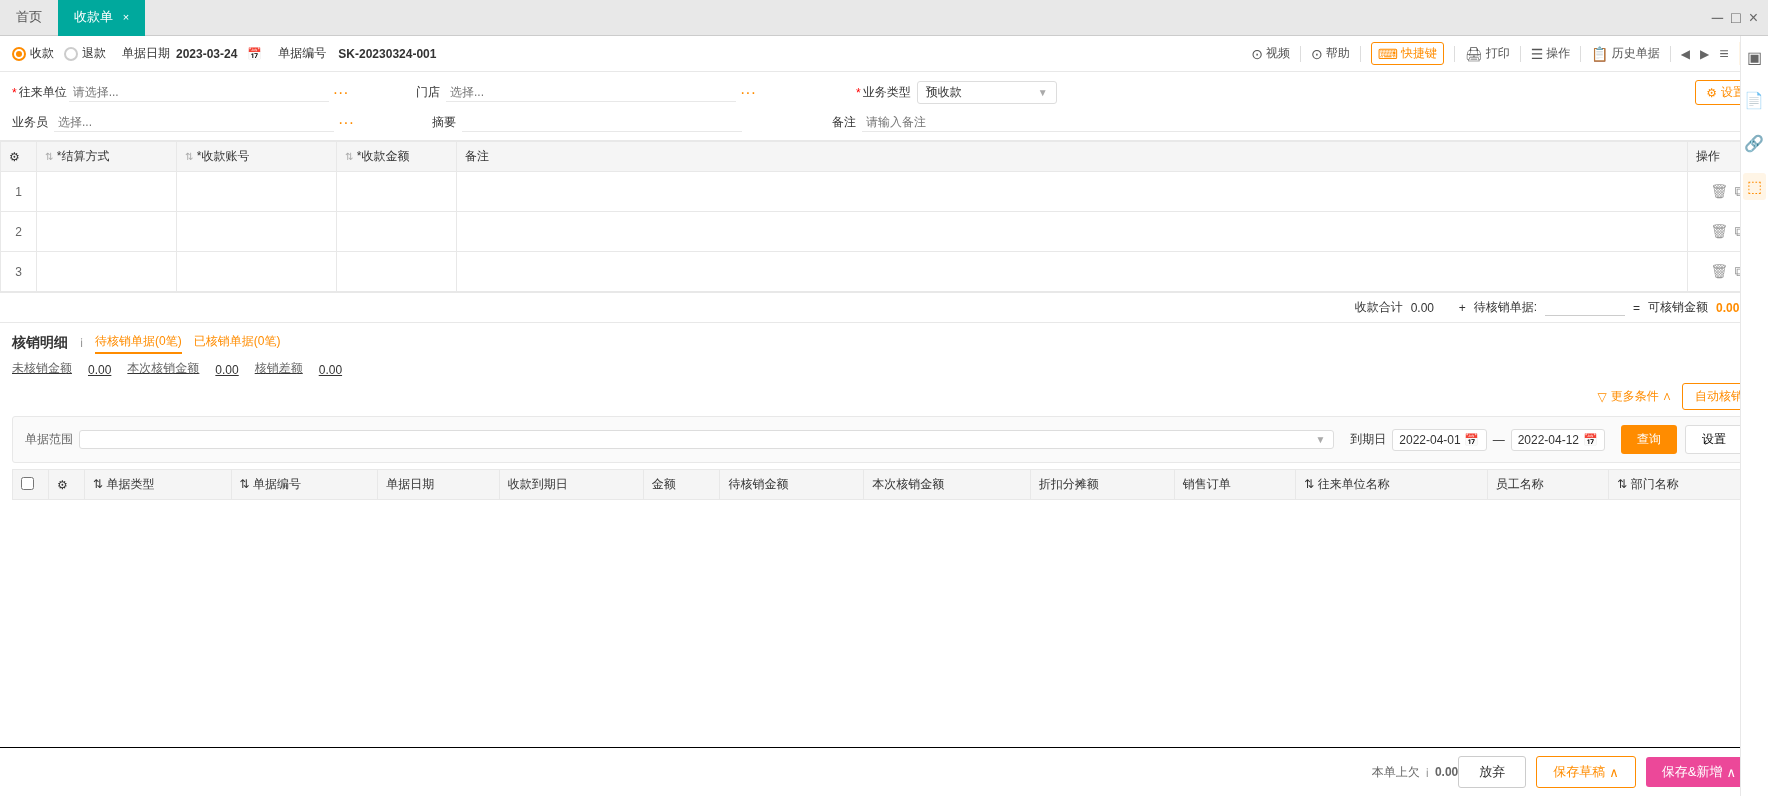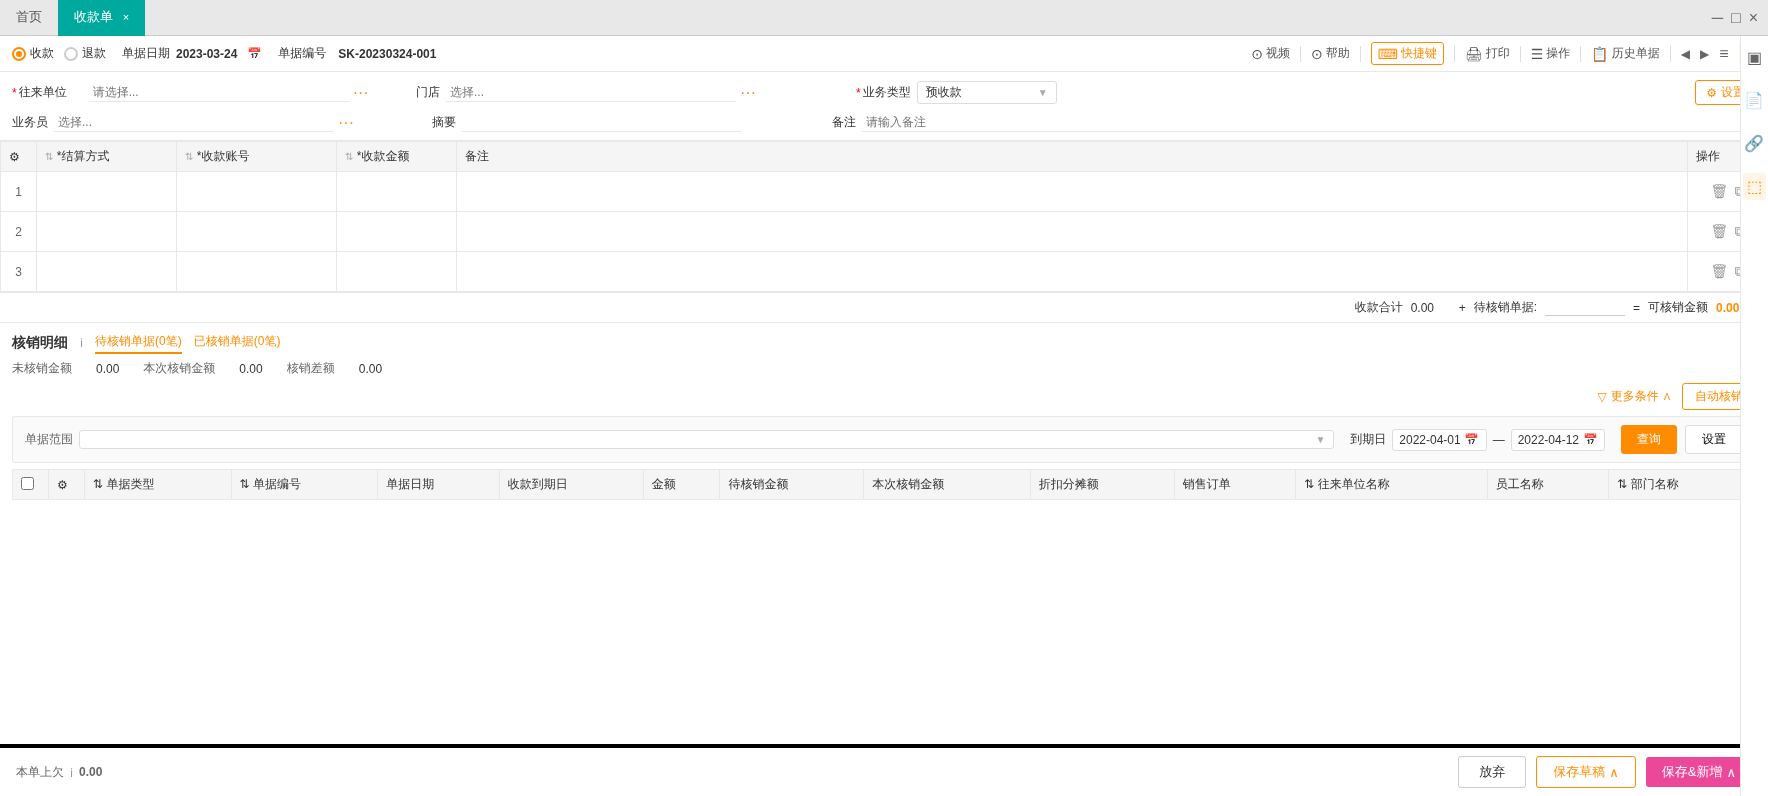--- a/index.html
+++ b/index.html
@@ -61,21 +61,21 @@
     .summary-row { display: flex; align-items: center; justify-content: flex-end; padding: 6px 12px; gap: 8px; border-bottom: 1px solid #e8e8e8; }
     .summary-row span { color: #333; }
     .summary-row input { border: none; border-bottom: 1px solid #ccc; width: 80px; outline: none; text-align: right; }
 
     
     .nuclear-section { flex: 1; overflow-y: auto; padding: 8px 12px; display: flex; flex-direction: column; gap: 6px; }
     .nuclear-header { display: flex; align-items: center; gap: 12px; }
     .nuclear-title { font-size: 14px; font-weight: bold; color: #333; }
     .nuclear-tab { color: #ff8c00; cursor: pointer; font-size: 12px; padding: 2px 0; border-bottom: 2px solid transparent; }
     .nuclear-tab.active { border-bottom-color: #ff8c00; }
-    .nuclear-stats { display: flex; align-items: center; gap: 24px; font-size: 12px; }
+    .nuclear-stats { display: flex; align-items: flex-end; gap: 16px; font-size: 12px; text-decoration: underline; }
     .nuclear-stats .label { color: #666; }
     .nuclear-stats .val { color: #333; }
 
     
     .filter-row { display: flex; align-items: center; gap: 10px; justify-content: flex-end; }
     .filter-btn { display: flex; align-items: center; gap: 4px; color: #ff8c00; cursor: pointer; font-size: 12px; }
     .auto-btn { background: #fff; border: 1px solid #ff8c00; color: #ff8c00; border-radius: 3px; padding: 4px 12px; cursor: pointer; font-size: 12px; }
 
     
     .search-filters { border: 1px solid #e8e8e8; border-radius: 3px; padding: 8px 12px; display: flex; align-items: center; gap: 16px; background: #fafafa; }
@@ -86,21 +86,21 @@
     .date-input { border: 1px solid #ddd; border-radius: 3px; padding: 3px 6px; font-size: 12px; display: flex; align-items: center; gap: 4px; background: #fff; }
     .query-btn { background: #ff8c00; color: #fff; border: none; border-radius: 3px; padding: 5px 16px; cursor: pointer; font-size: 12px; }
     .filter-settings-btn { background: #fff; border: 1px solid #ddd; border-radius: 3px; padding: 5px 16px; cursor: pointer; font-size: 12px; }
 
     
     .bottom-table { width: 100%; border-collapse: collapse; font-size: 12px; }
     .bottom-table th { background: #f5f5f5; border: 1px solid #e8e8e8; padding: 6px 8px; font-weight: normal; color: #333; text-align: left; white-space: nowrap; }
     .checkbox-cell { width: 36px; text-align: center; }
 
     
-    .bottom-bar { display: flex; align-items: center; justify-content: space-between; padding: 8px 16px; border-top: 4px solid #000000; background: #fff; position: sticky; bottom: 0; }
+    .bottom-bar { display: flex; align-items: center; justify-content: flex-end; padding: 8px 16px; border-top: 1px solid #000000; background: #fff; position: sticky; bottom: 0; }
     .bottom-left { display: flex; align-items: center; gap: 6px; color: #666; font-size: 12px; }
     .bottom-actions { display: flex; align-items: center; gap: 10px; }
     .btn-discard { background: #fff; border: 1px solid #ccc; border-radius: 3px; padding: 6px 20px; cursor: pointer; font-size: 13px; color: #333; }
     .btn-save-draft { background: #fff; border: 1px solid #ff8c00; color: #ff8c00; border-radius: 3px; padding: 6px 16px; cursor: pointer; font-size: 13px; display: flex; align-items: center; gap: 4px; }
     .btn-save-new { background: #ec4899; border: none; color: #fff; border-radius: 3px; padding: 6px 16px; cursor: pointer; font-size: 13px; display: flex; align-items: center; gap: 4px; }
 
     
     .right-panel { position: fixed; right: 0; top: 36px; width: 28px; background: #fff; border-left: 1px solid #e8e8e8; display: flex; flex-direction: column; align-items: center; padding-top: 8px; gap: 16px; height: calc(796px - 36px); z-index: 10; }
     .right-panel-icon { cursor: pointer; color: #666; font-size: 16px; padding: 4px; }
     .right-panel-icon.active { color: #ff8c00; background: #fff5e6; border-radius: 3px; }
@@ -187,21 +187,21 @@
       <span style="cursor:pointer;color:#666;font-size:16px;">≡</span>
       <span style="cursor:pointer;color:#ff8c00;font-size:16px;background:#fff5e6;padding:2px;">⊞</span>
     </div>
   </div>
 
   <div class="form-section">
     <div class="form-row">
 
       <div class="form-field" style="flex:0 0 400px;">
         <span class="required">*</span>
-        <label style="margin-right:22px;">往来单位</label>
+        <label style="margin-right:2px;">往来单位</label>
         <input type="text" style="max-width: 260px;" placeholder="请选择...">
         <span class="field-more">···</span>
       </div>
 
       <div class="form-field" style="flex:0 0 420px;margin-left:4px;">
         <label style="margin-right:6px;">门店</label>
         <input type="text" style="max-width: 290px;" placeholder="选择...">
         <span class="field-more">···</span>
       </div>
 

